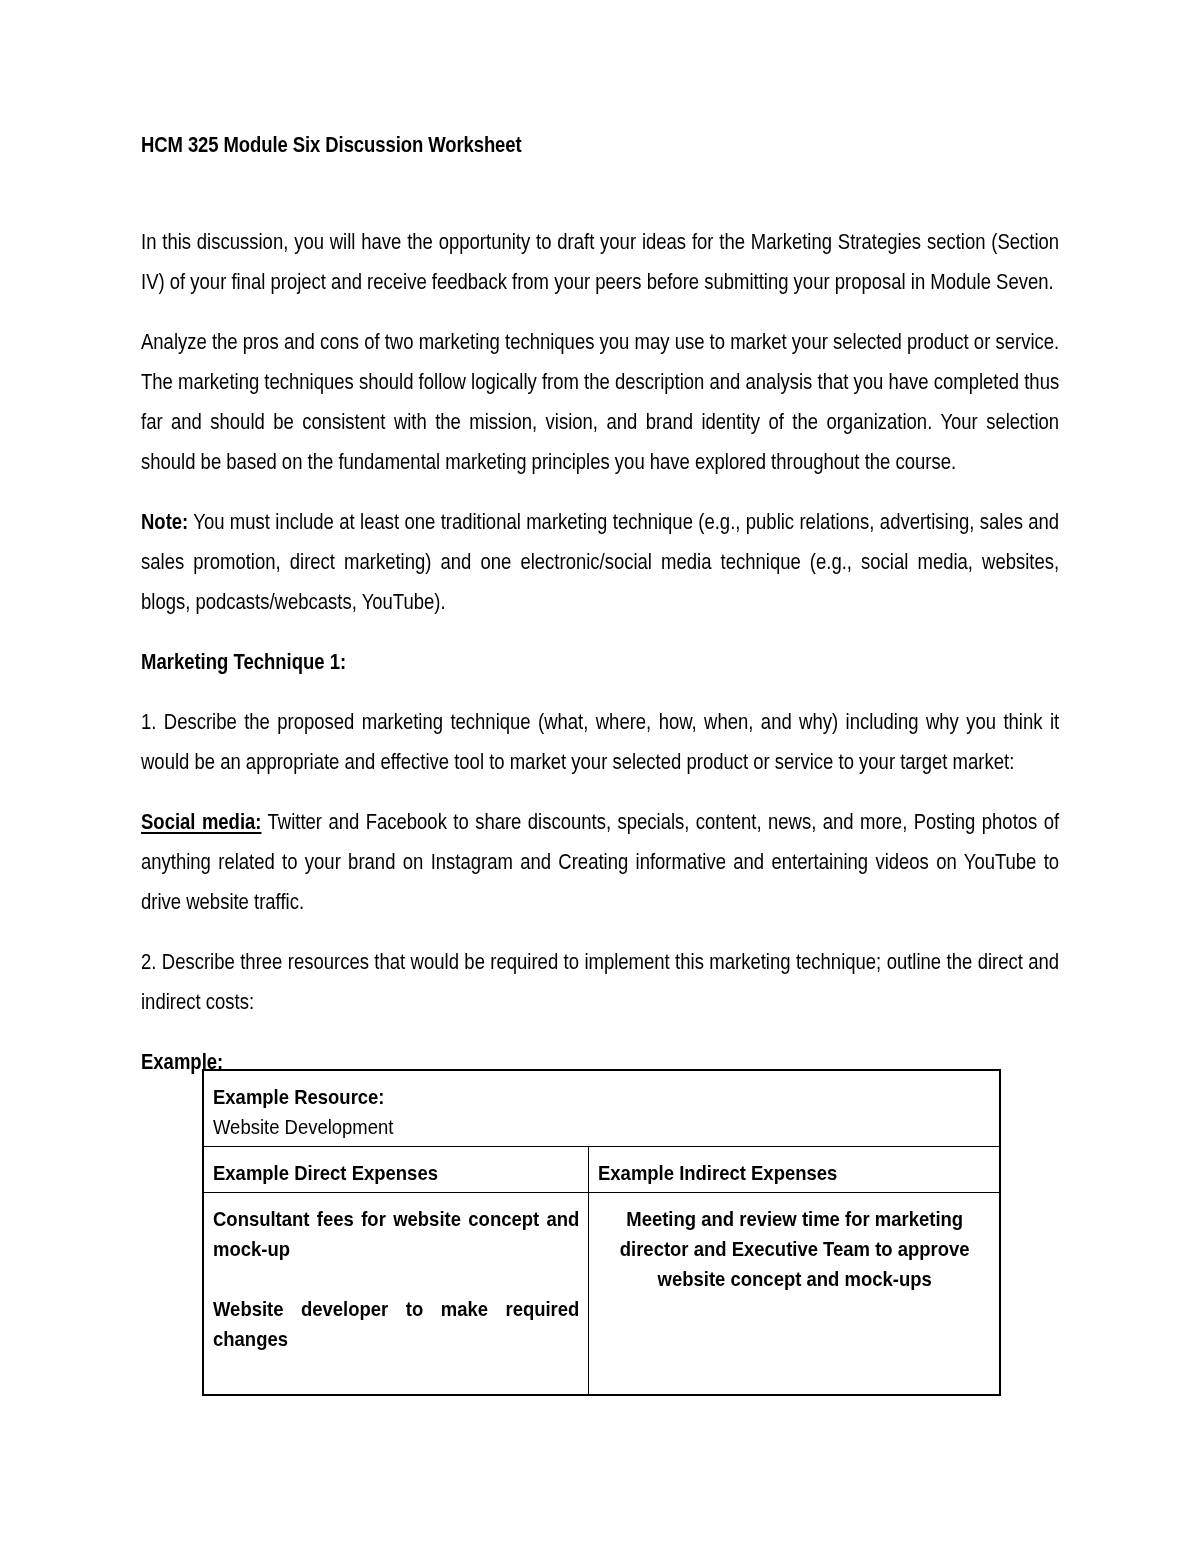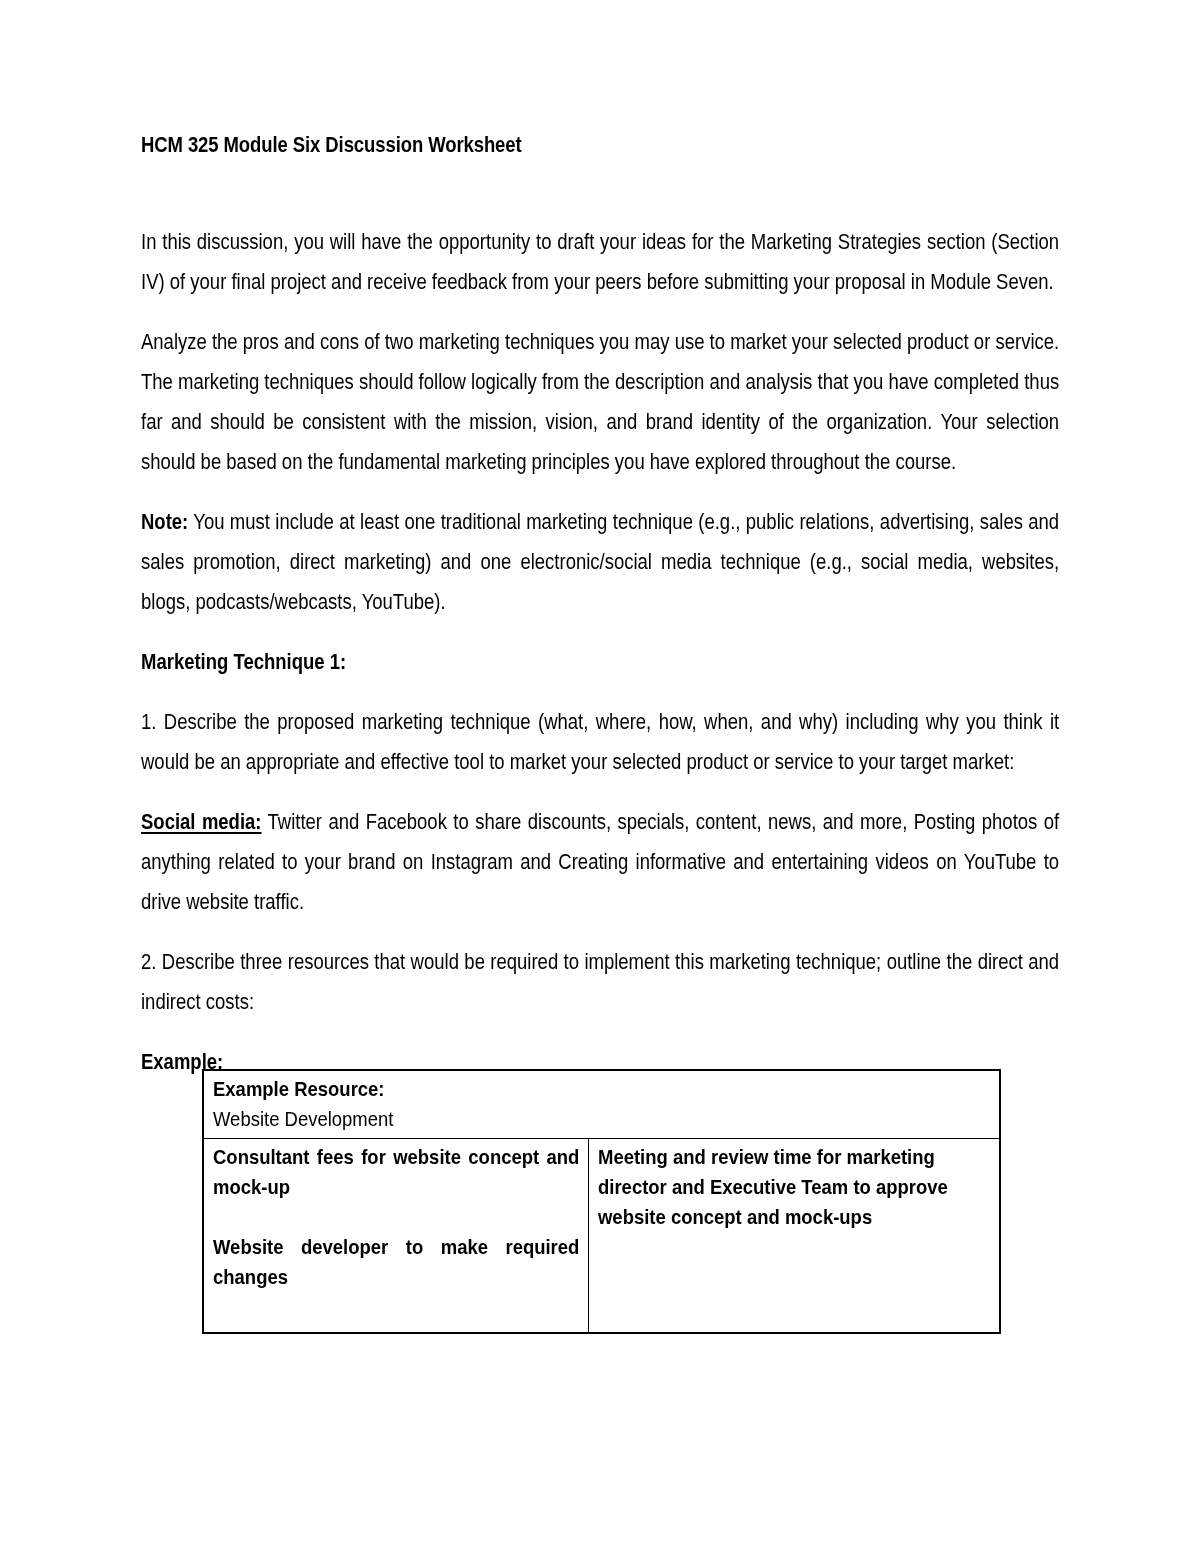--- a/index.html
+++ b/index.html
@@ -79,28 +79,28 @@
   table.tbl {
     border-collapse: collapse;
     width: 797px;
     table-layout: fixed;
     border: 2.5px solid #000;
     font-size: 21px;
   }
   table.tbl td {
     border: 1px solid #000;
     vertical-align: top;
-    padding: 3px 8px 4px 9px;
+    padding: 11px 8px 4px 9px;
     line-height: 30px;
   }
   td.resource-cell { height: 55px; padding-top: 4px; }
   td.head-cell { height: 28px; font-weight: bold; padding-top: 2px; padding-bottom: 2px; }
   td.body-cell { height: 186px; padding-top: 26px; font-weight: bold; }
   td.body-left { text-align: justify; }
-  td.body-right { text-align: left; }
+  td.body-right { text-align: center; }
 
   .tbl .sc {
     display: block;
     transform: scaleX(0.88);
     transform-origin: left top;
     width: 113.6%;
   }
   .tbl .r-bold { font-weight: bold; }
   .cell-gap { height: 30px; }
   .col-a { width: 385px; }
@@ -156,20 +156,28 @@
         <col class="col-b">
       </colgroup>
       <tbody>
         <tr>
           <td class="resource-cell" colspan="2">
             <span class="sc r-bold">Example Resource:</span>
             <span class="sc">Website Development</span>
           </td>
         </tr>
         <tr>
+          <td class="head-cell">
+            <span class="sc">Example Direct Expenses</span>
+          </td>
+          <td class="head-cell">
+            <span class="sc">Example Indirect Expenses</span>
+          </td>
+        </tr>
+        <tr>
           <td class="body-cell body-left">
             <span class="sc">Consultant fees for website concept and mock-up</span>
             <div class="cell-gap"></div>
             <span class="sc">Website developer to make required changes</span>
           </td>
           <td class="body-cell body-right">
             <span class="sc">Meeting and review time for marketing director and Executive Team to approve website concept and mock-ups</span>
           </td>
         </tr>
       </tbody>

